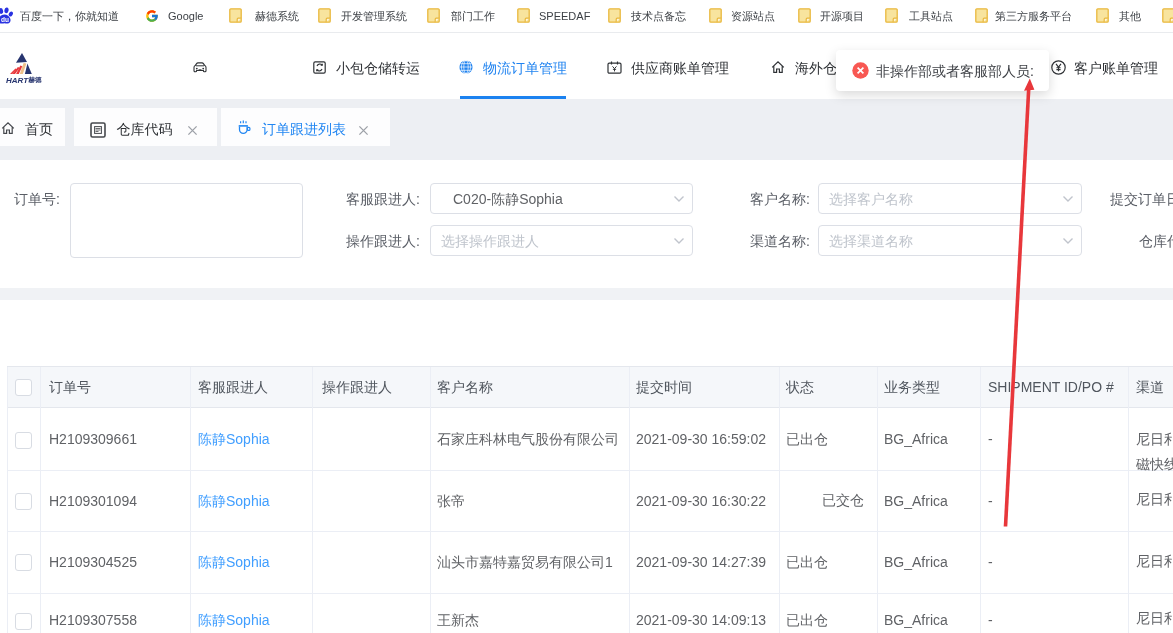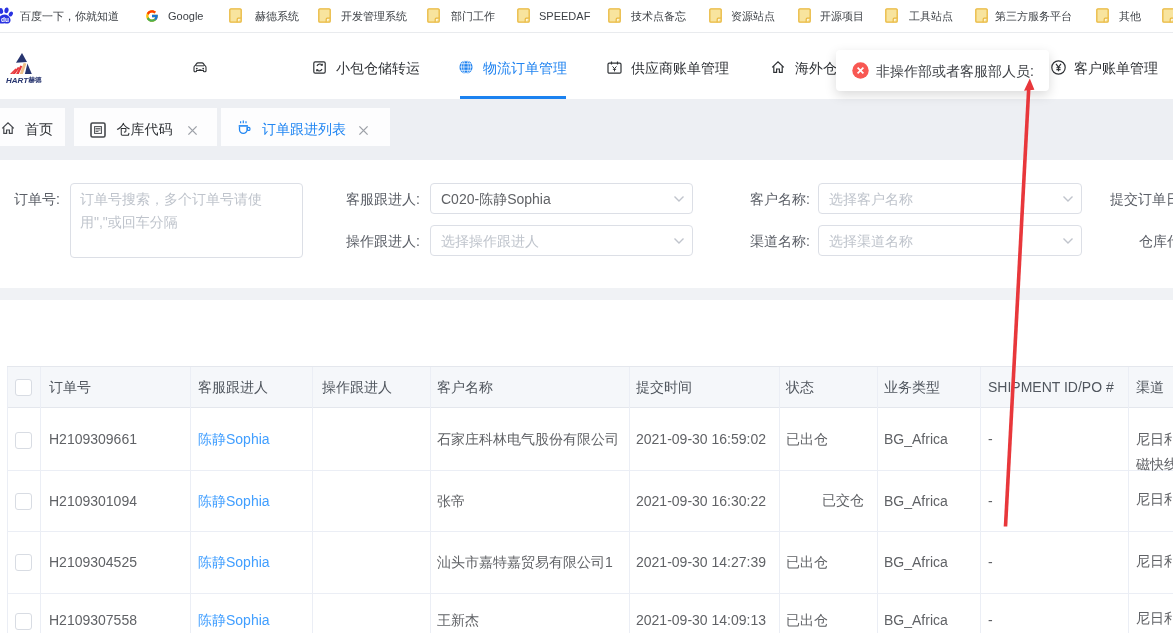--- a/index.html
+++ b/index.html
@@ -165,24 +165,23 @@
  <rect x="10.4" y="7.3" width="2.5" height="3.1" rx="1" fill="none" stroke="#2186f2" stroke-width="1.2"></rect>
  <path d="M3.6 1.2 v2 M6.3 .5 v2.7 M9 1.2 v2" stroke="#2186f2" stroke-width="1.2"></path>
 </svg>
 <div class="abs nav" style="left:262px;top:120.5px;color:#2186f2;">订单跟进列表</div>
 <svg class="abs" style="left:358px;top:124.5px" width="11" height="11" viewBox="0 0 11 11">
  <path d="M1.4 1.4 L9.6 9.6 M9.6 1.4 L1.4 9.6" stroke="#9da1a8" stroke-width="1.3"></path>
 </svg>
 <div class="abs " style="left:0px;top:160px;width:1173px;height:128px;background:#fff;"></div>
 <div class="abs lbl" style="left:14px;top:191px;">订单号:</div>
 <div class="abs sel" style="left:70px;top:183px;width:233px;height:75px;"></div>
-<div class="abs t14 ph" style="left:80px;top:188px;line-height:22.5px;white-space:normal;width:215px;">订单号搜索，多个订单号请使<br>用","或回车分隔</div>
 <div class="abs lbl" style="left:346px;top:191px;">客服跟进人:</div>
 <div class="abs sel" style="left:430px;top:183px;width:263px;height:31px;"></div>
-<div class="abs t14" style="left:441px;top:191px;">C020-陈静Sophia</div>
+<div class="abs t14" style="left:453px;top:191px;">C020-陈静Sophia</div>
 <svg class="abs" style="left:673px;top:195px" width="12" height="8" viewBox="0 0 12 8">
  <path d="M1.5 1.5 L6 6 L10.5 1.5" fill="none" stroke="#c0c4cc" stroke-width="1.4"></path>
 </svg>
 <div class="abs lbl" style="left:346px;top:233px;">操作跟进人:</div>
 <div class="abs sel" style="left:430px;top:225px;width:263px;height:31px;"></div>
 <div class="abs t14 ph" style="left:441px;top:233px;">选择操作跟进人</div>
 <svg class="abs" style="left:673px;top:237px" width="12" height="8" viewBox="0 0 12 8">
  <path d="M1.5 1.5 L6 6 L10.5 1.5" fill="none" stroke="#c0c4cc" stroke-width="1.4"></path>
 </svg>
 <div class="abs lbl" style="left:750px;top:191px;">客户名称:</div>

